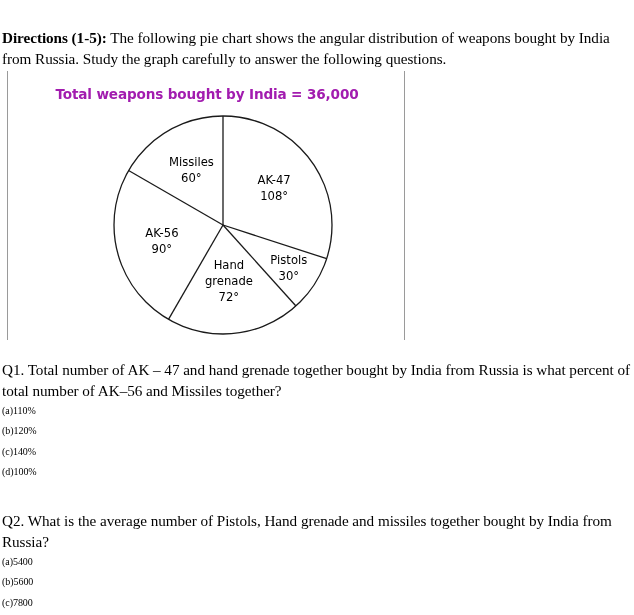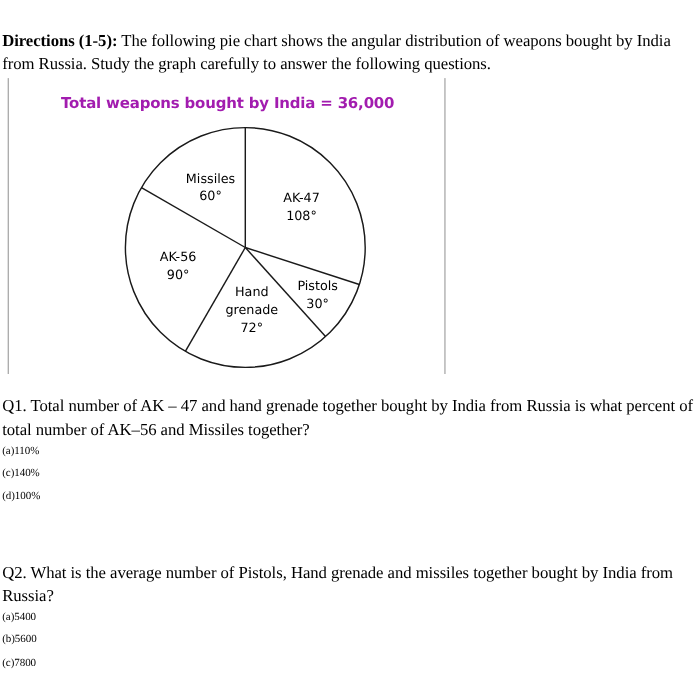--- a/index.html
+++ b/index.html
@@ -101,20 +101,21 @@
             <text class="pie-label" x="153.9" y="166.4"><tspan x="153.9">AK-56</tspan><tspan x="153.9" dy="16">90°</tspan></text>
             <text class="pie-label" x="183.4" y="95.2"><tspan x="183.4">Missiles</tspan><tspan x="183.4" dy="16">60°</tspan></text>
           </g>
       </svg>
     </div>
   </div>
 
   <div class="qblock" id="q1">
     <div class="q-text">Q1. Total number of AK – 47 and hand grenade together bought by India from Russia is what percent of total number of AK–56 and Missiles together?</div>
     <div class="opt">(a)110%</div>
+    <div class="opt">(b)120%</div>
     <div class="opt">(c)140%</div>
     <div class="opt">(d)100%</div>
   </div>
 
   <div class="qblock" id="q2">
     <div class="q-text">Q2. What is the average number of Pistols, Hand grenade and missiles together bought by India from Russia?</div>
     <div class="opt">(a)5400</div>
     <div class="opt">(b)5600</div>
     <div class="opt">(c)7800</div>
     <div class="opt">(d)4800</div>

